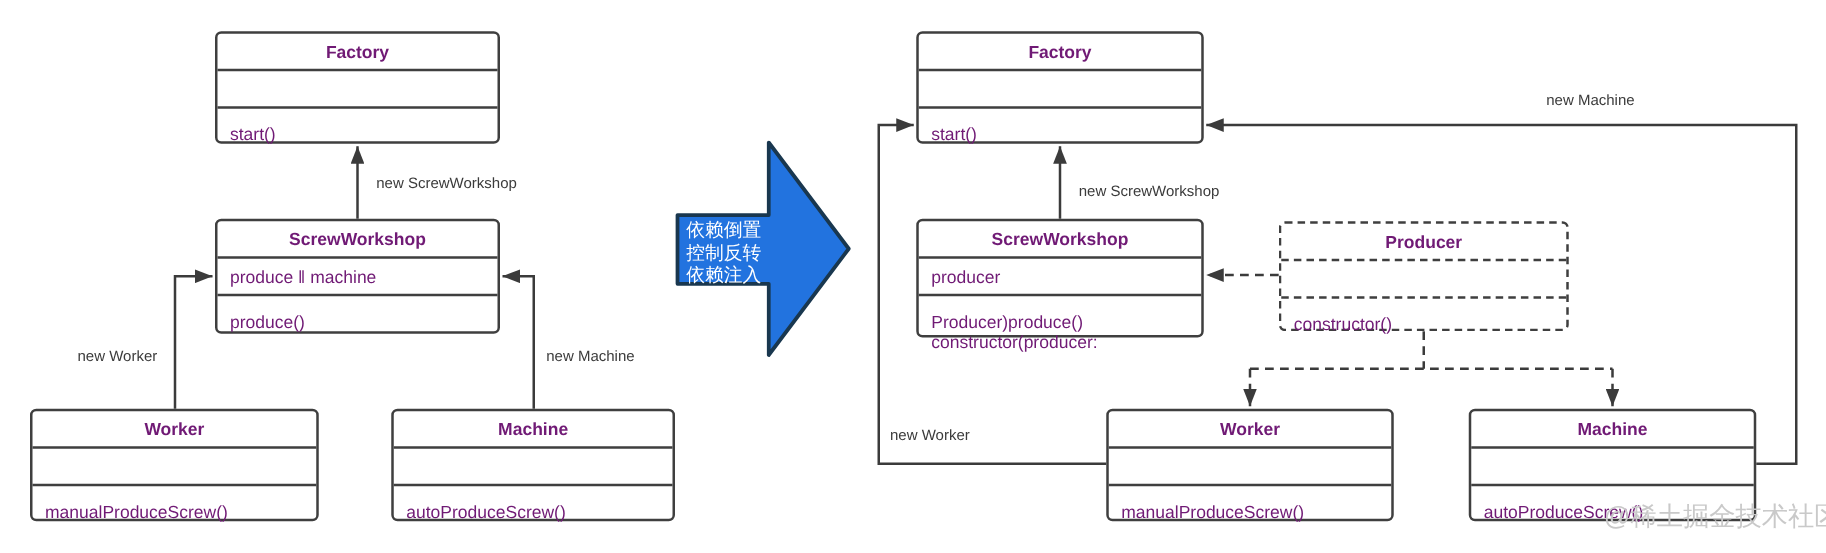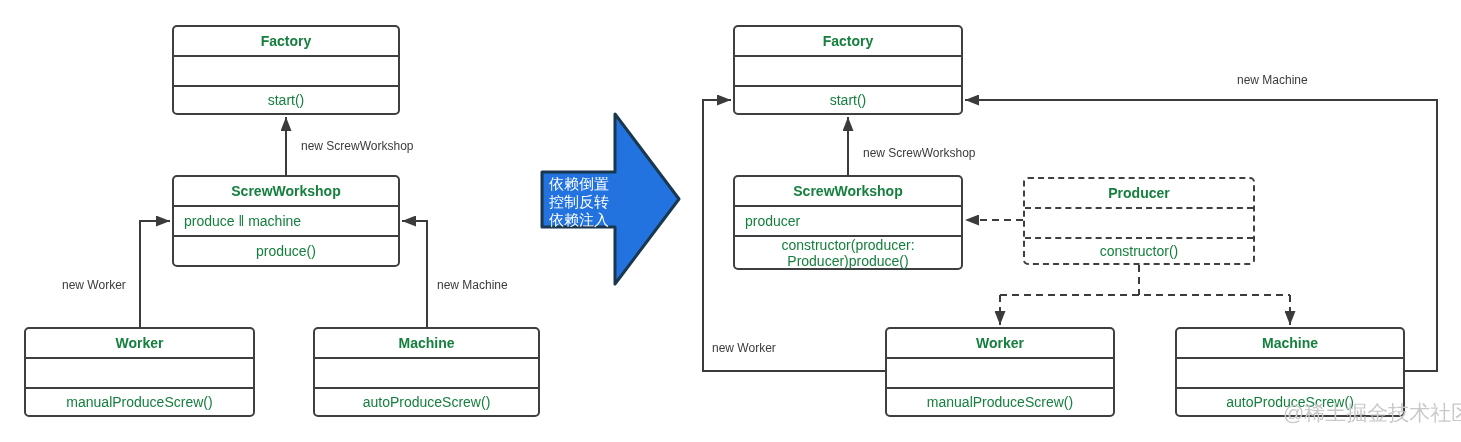--- a/index.html
+++ b/index.html
@@ -1,26 +1,26 @@
 <!DOCTYPE html>
 <html><head>
 <meta charset="utf-8">
 <style>
   html,body{margin:0;padding:0;}
   body{background:#ffffff;font-family:"Liberation Sans","DejaVu Sans",sans-serif;}
   #canvas{position:relative;width:1461px;height:442px;background:#ffffff;overflow:hidden;}
   #wires{position:absolute;left:0;top:0;width:1461px;height:442px;pointer-events:none;}
 
   .uml-box{position:absolute;background:#ffffff;border:2px solid #3f3f3f;border-radius:5px;
-           display:flex;flex-direction:column;font-size:14px;color:#15803d;box-sizing:border-box;}
+           display:flex;flex-direction:column;font-size:14px;color:#701a75;box-sizing:border-box;}
   .uml-title{height:28px;flex:0 0 28px;border-bottom:2px solid #3f3f3f;display:flex;align-items:center;
              justify-content:center;font-weight:bold;}
   .uml-attrs{height:28px;flex:0 0 28px;border-bottom:2px solid #3f3f3f;display:flex;align-items:center;
              padding:0 10px;}
-  .uml-methods{flex:1;display:flex;flex-direction:column;justify-content:center;padding:0 10px;line-height:16px;text-align:center;}
+  .uml-methods{flex:1;display:flex;flex-direction:column;justify-content:center;padding:12px 10px;line-height:16px;}
   .uml-box.dashed{border-style:dashed;}
   .uml-box.dashed .uml-title,.uml-box.dashed .uml-attrs{border-bottom-style:dashed;}
 
   .edge-label{position:absolute;font-size:12px;color:#3b3b3b;white-space:nowrap;}
   .watermark{position:absolute;left:1283px;top:399px;font-size:21px;color:#c9c9c9;white-space:nowrap;}
 
   .wire{stroke:#3b3b3b;stroke-width:2;fill:none;}
   .wire.dash{stroke-dasharray:7 5;}
   .big-arrow{stroke:#19374F;stroke-width:3;stroke-linejoin:round;}
   .big-arrow-text{fill:#ffffff;font-size:15px;font-weight:500;text-anchor:middle;
@@ -88,22 +88,22 @@
   <div class="uml-box" style="left:733px;top:25px;width:230px;height:90px">
     <div class="uml-title">Factory</div>
     <div class="uml-attrs"></div>
     <div class="uml-methods">start()</div>
   </div>
 
   <div class="uml-box" style="left:733px;top:175px;width:230px;height:95px">
     <div class="uml-title">ScrewWorkshop</div>
     <div class="uml-attrs">producer</div>
     <div class="uml-methods">
+      <div>Producer)produce()</div>
       <div>constructor(producer:</div>
-      <div>Producer)produce()</div>
     </div>
   </div>
 
   <div class="uml-box dashed" style="left:1023px;top:177px;width:232px;height:88px">
     <div class="uml-title">Producer</div>
     <div class="uml-attrs"></div>
     <div class="uml-methods">constructor()</div>
   </div>
 
   <div class="uml-box" style="left:885px;top:327px;width:230px;height:90px">

